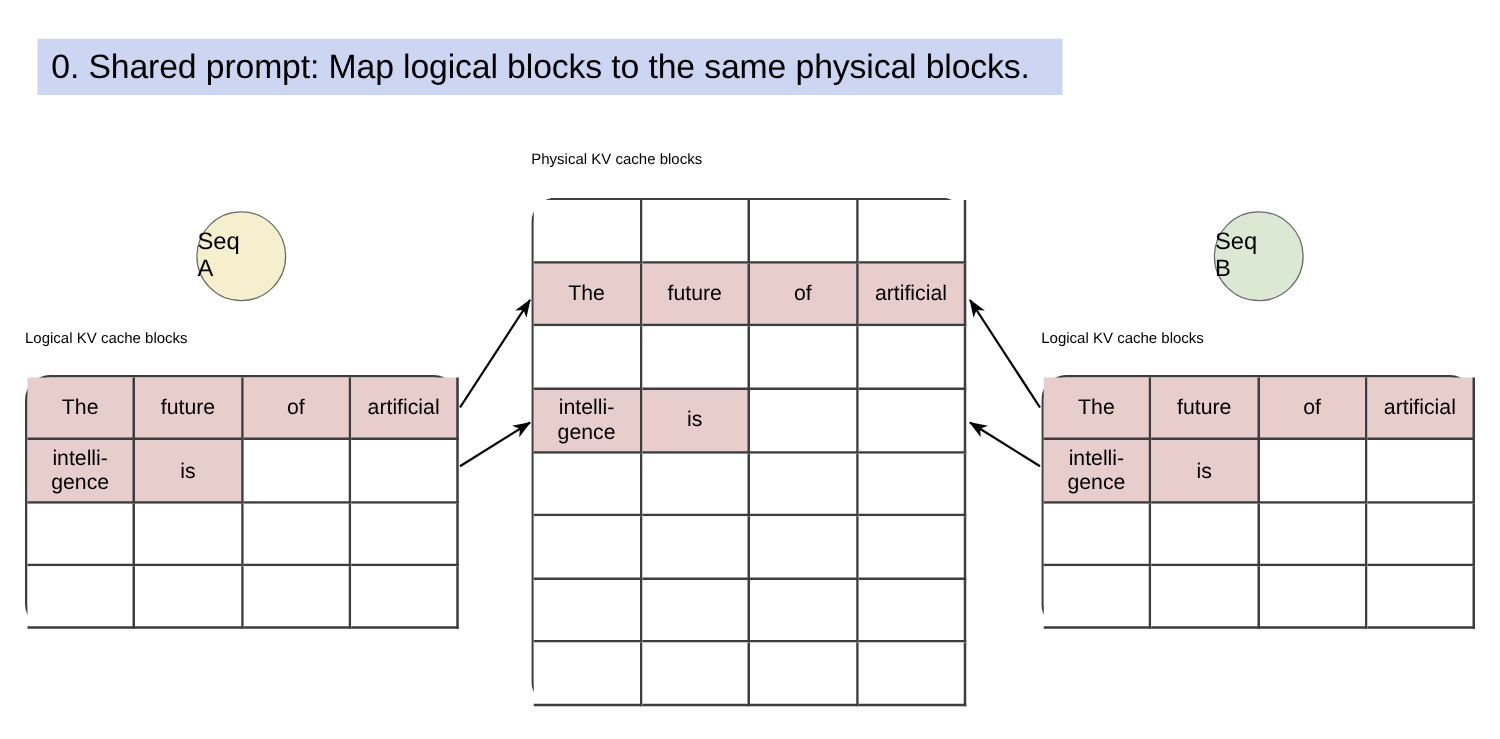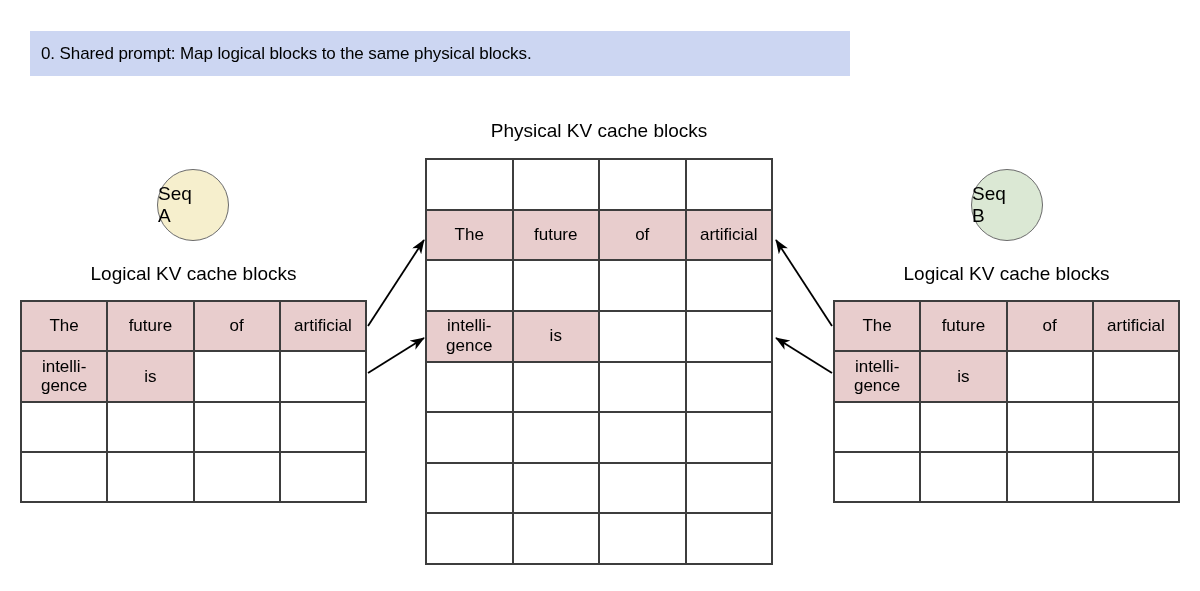--- a/index.html
+++ b/index.html
@@ -23,31 +23,31 @@
     top: 31px;
     width: 820px;
     height: 45px;
     background: #ccd6f2;
     display: flex;
     align-items: center;
     box-sizing: border-box;
     padding-left: 11px;
   }
   #header-banner .banner-text {
-    font-size: 17px;
+    font-size: 27px;
     line-height: 1;
     letter-spacing: -0.1px;
     white-space: nowrap;
   }
 
   
   .section-title {
     position: absolute;
-    font-size: 19px;
-    text-align: center;
+    font-size: 12px;
+    text-align: left;
     white-space: nowrap;
     line-height: 1;
   }
   #physical-title { left: 425px; top: 121px; width: 348px; }
   #left-logical-title { left: 20px; top: 264px; width: 347px; }
   #right-logical-title { left: 833px; top: 264px; width: 347px; }
 
   
   .seq-badge {
     position: absolute;
@@ -66,20 +66,21 @@
   #seq-a-badge { left: 157px; top: 169px; background: #f6efcd; }
   #seq-b-badge { left: 971px; top: 169px; background: #dbe8d4; }
 
   
   .kv-grid {
     position: absolute;
     display: grid;
     box-sizing: border-box;
     border-top: 2px solid #3d3d3d;
     border-left: 2px solid #3d3d3d;
+    border-radius: 20px;
   }
   .kv-cell {
     box-sizing: border-box;
     border-right: 2px solid #3d3d3d;
     border-bottom: 2px solid #3d3d3d;
     background: #ffffff;
     display: flex;
     align-items: center;
     justify-content: center;
     text-align: center;

